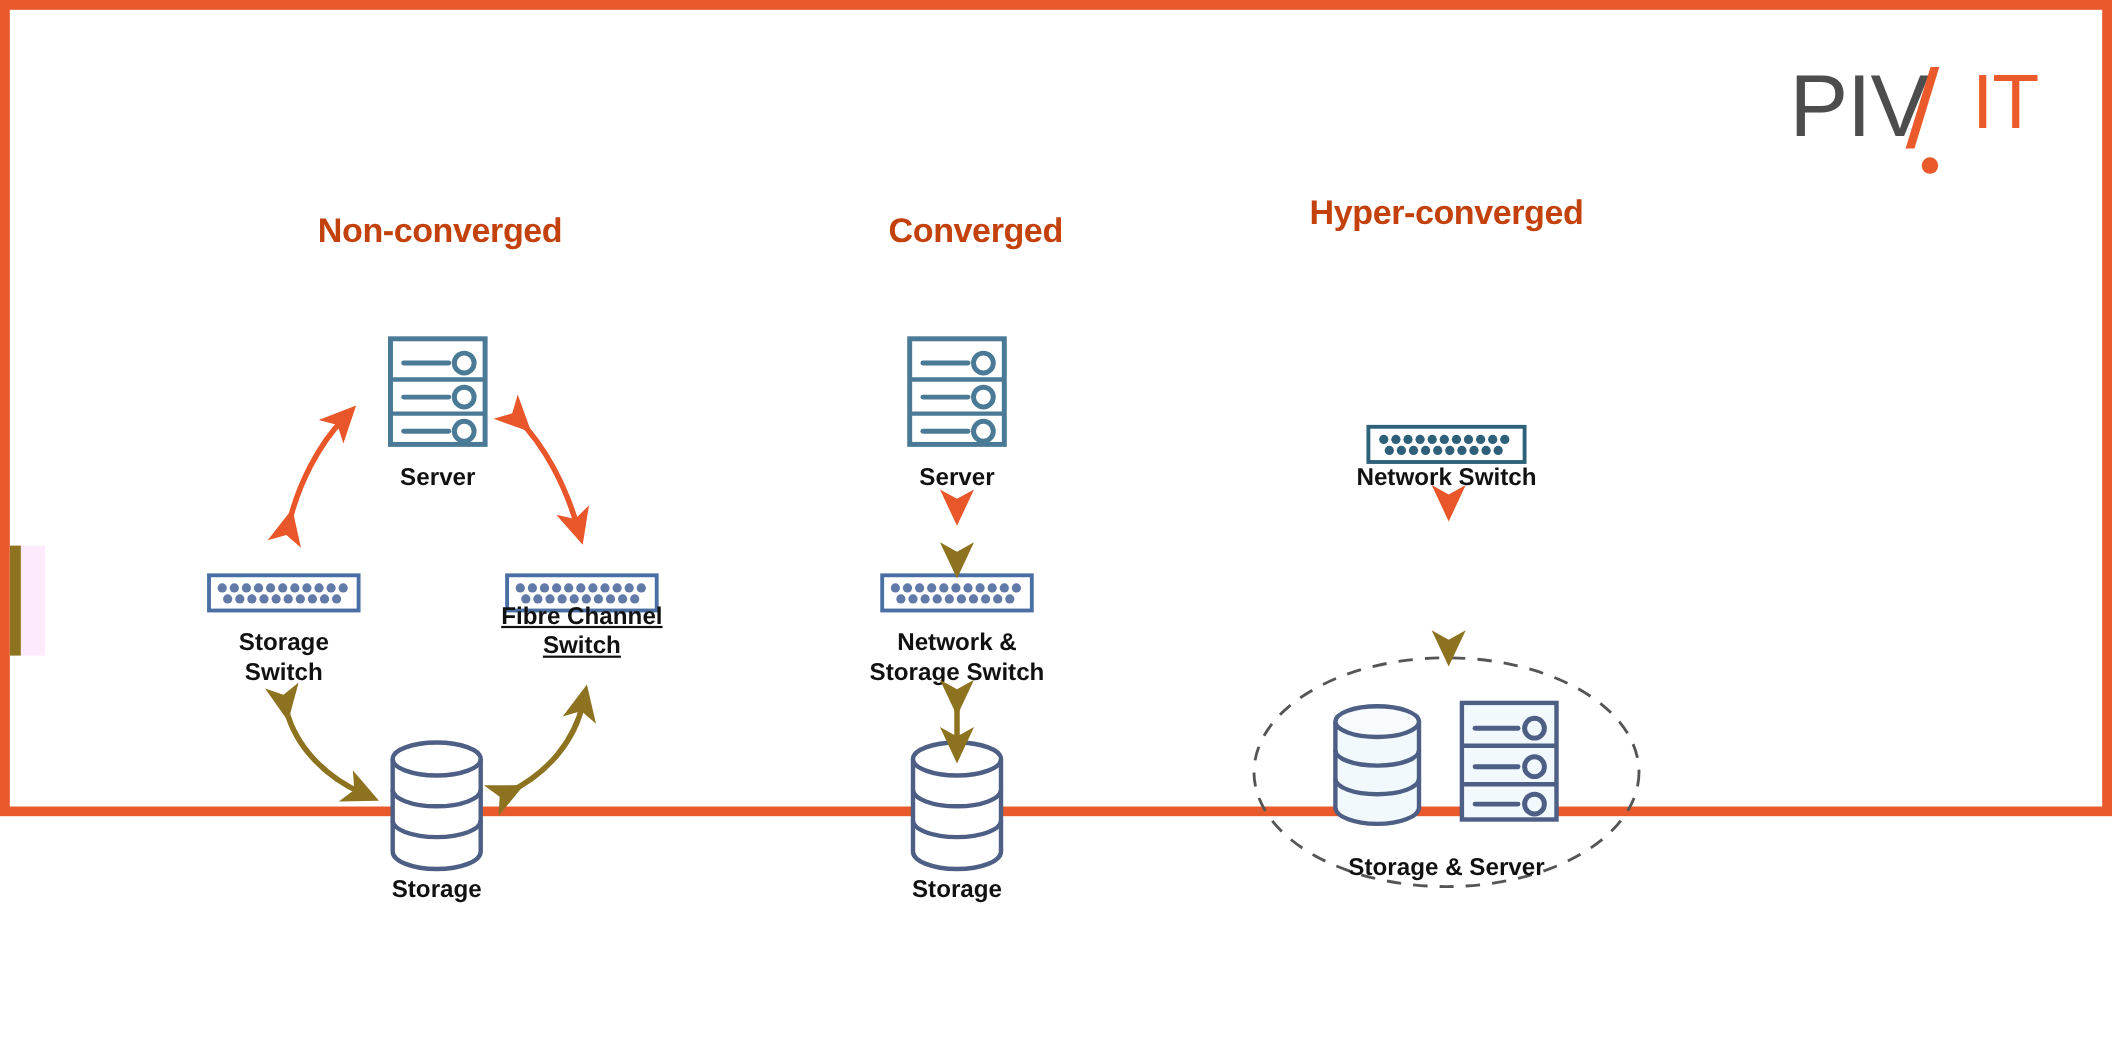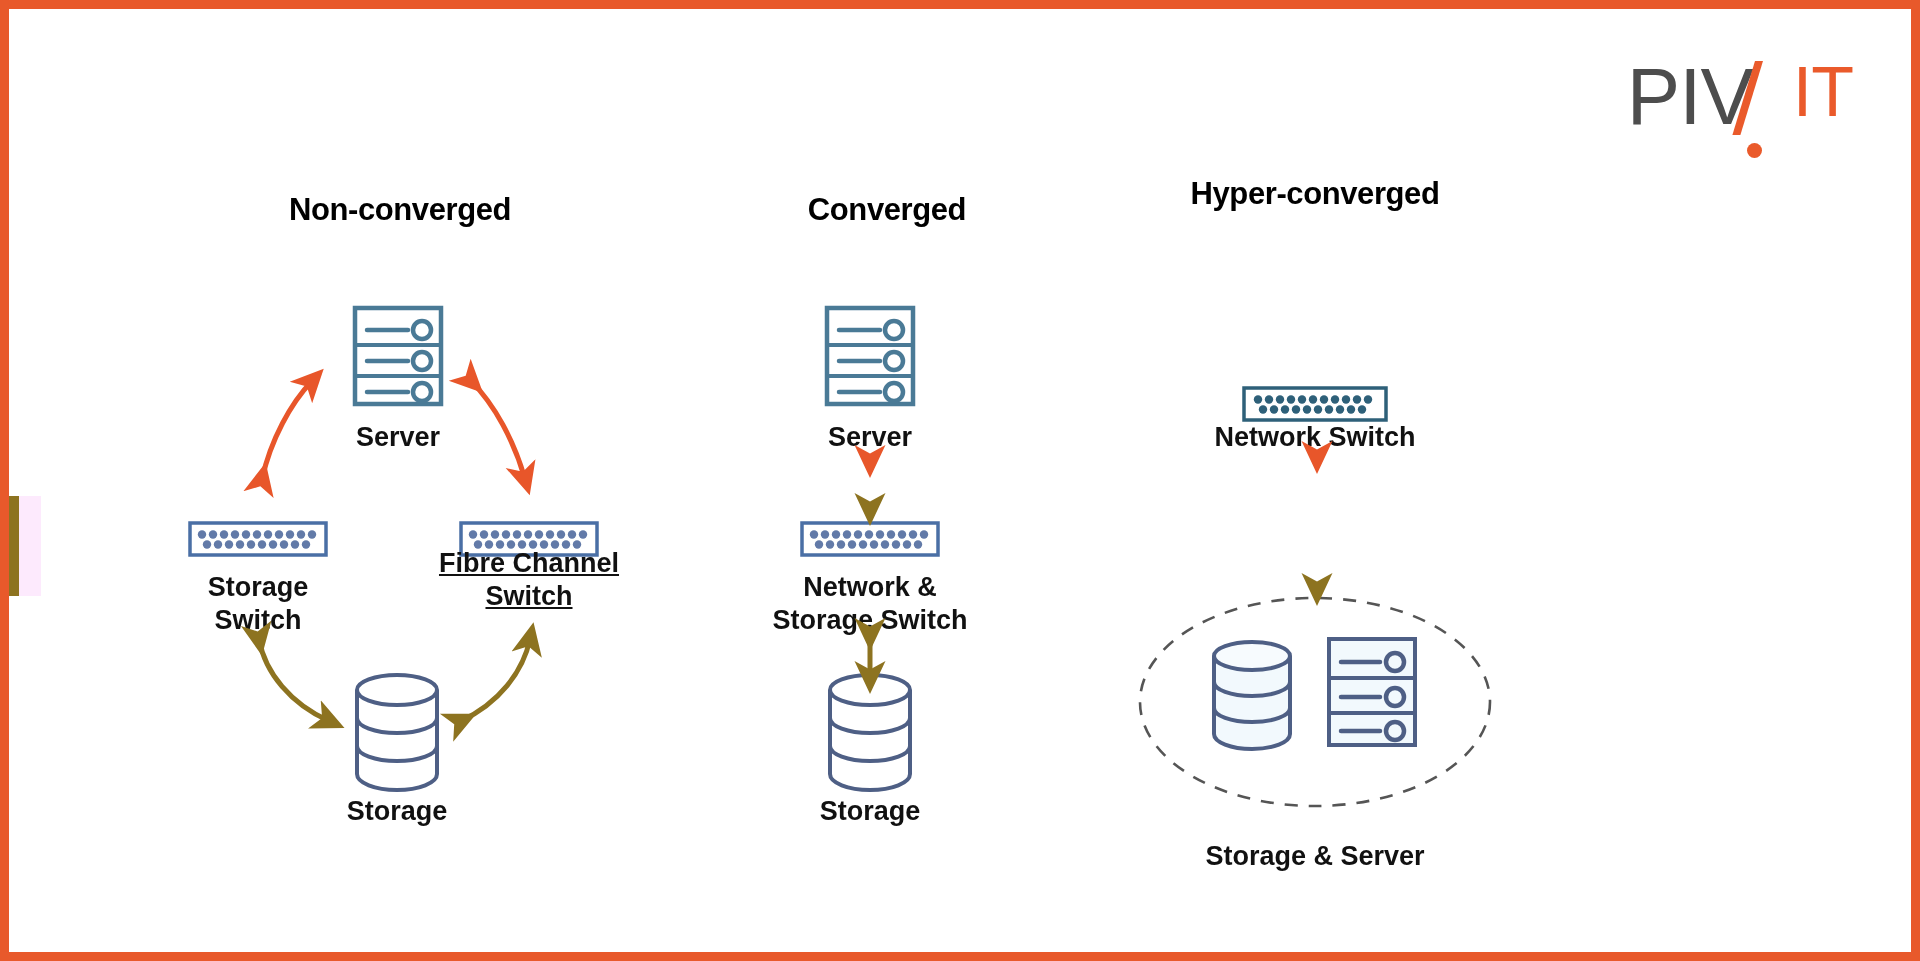--- a/index.html
+++ b/index.html
@@ -4,21 +4,21 @@
 <style>
   html,body{margin:0;padding:0;}
   body{
     width:1920px;height:961px;
     background:#ffffff;
     font-family:"Liberation Sans", sans-serif;
     overflow:hidden;
   }
   #frame{
     position:relative;
-    width:1920px;height:961px;
+    width:1920px;height:742px;
     box-sizing:border-box;
     border:9px solid #e8592b;
     background:#ffffff;
   }
   #canvas{
     position:absolute;
     inset:0;
     background:#ffffff;
   }
   
@@ -54,29 +54,29 @@
     font-size:70px;
     font-weight:400;
     color:#ea5a2b;
     margin-left:-2px;
   }
   
   .col-title{
     position:absolute;
     font-size:31px;
     font-weight:bold;
-    color:#000000;
+    color:#c2410c;
     letter-spacing:-0.4px;
     text-align:center;
     white-space:nowrap;
     transform:translateX(-50%);
   }
   .node-label{
     position:absolute;
-    font-size:27px;
+    font-size:22px;
     font-weight:bold;
     color:#111111;
     text-align:center;
     line-height:1.22;
     white-space:pre-line;
     transform:translateX(-50%);
   }
   .icon-wrap{
     position:absolute;
     transform:translateX(-50%);
@@ -343,21 +343,21 @@
           <circle cx="69" cy="26" r="9" fill="none" stroke="#4e5f85" stroke-width="4.5"></circle>
           <line x1="4" y1="42" x2="88" y2="42" stroke="#4e5f85" stroke-width="4"></line>
           <line x1="15" y1="61" x2="54" y2="61" stroke="#4e5f85" stroke-width="4.5" stroke-linecap="round"></line>
           <circle cx="69" cy="61" r="9" fill="none" stroke="#4e5f85" stroke-width="4.5"></circle>
           <line x1="4" y1="77" x2="88" y2="77" stroke="#4e5f85" stroke-width="4"></line>
           <line x1="15" y1="95" x2="54" y2="95" stroke="#4e5f85" stroke-width="4.5" stroke-linecap="round"></line>
           <circle cx="69" cy="95" r="9" fill="none" stroke="#4e5f85" stroke-width="4.5"></circle>
         </g>
       </svg>
     </div>
-    <div class="node-label" style="left:1306px;top:831px;">Storage &amp; Server</div>
+    <div class="node-label" style="left:1306px;top:766px;">Storage &amp; Server</div>
 
     <svg style="position:absolute;left:0;top:0;" width="1920" height="961">
       <defs>
         <linearGradient id="gradOV3" x1="0" y1="0" x2="0" y2="1">
           <stop offset="0%" stop-color="#e8562a"></stop>
           <stop offset="30%" stop-color="#8d7320"></stop>
           <stop offset="100%" stop-color="#8d7320"></stop>
         </linearGradient>
         <marker id="arrO3" markerWidth="7" markerHeight="7" refX="3.2" refY="3.5" orient="auto">
           <path d="M0,0.4 L6.6,3.5 L0,6.6 L1.7,3.5 Z" fill="#e8562a"></path>

